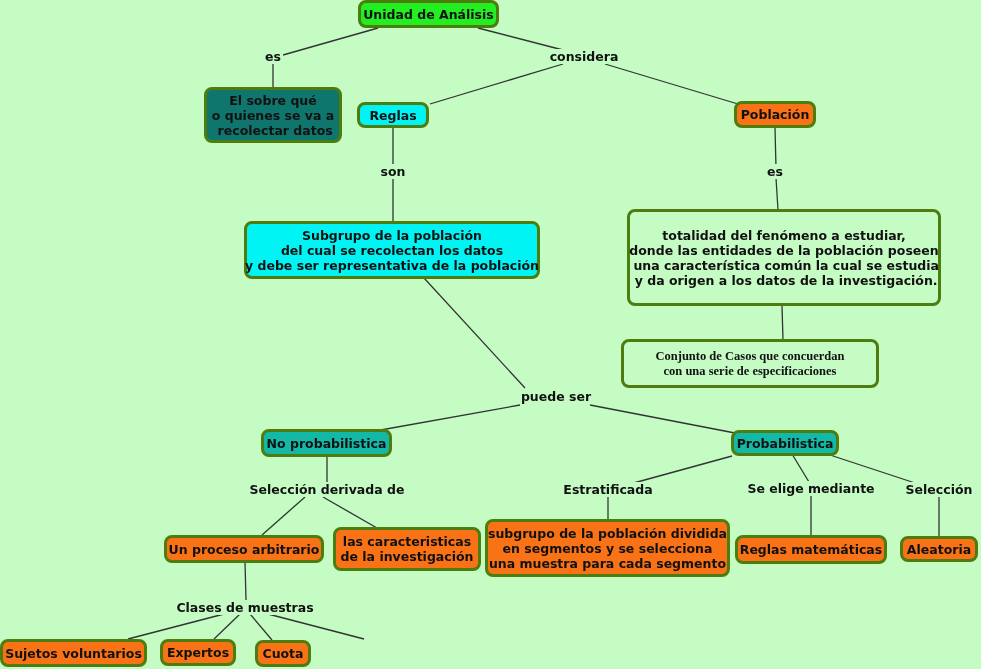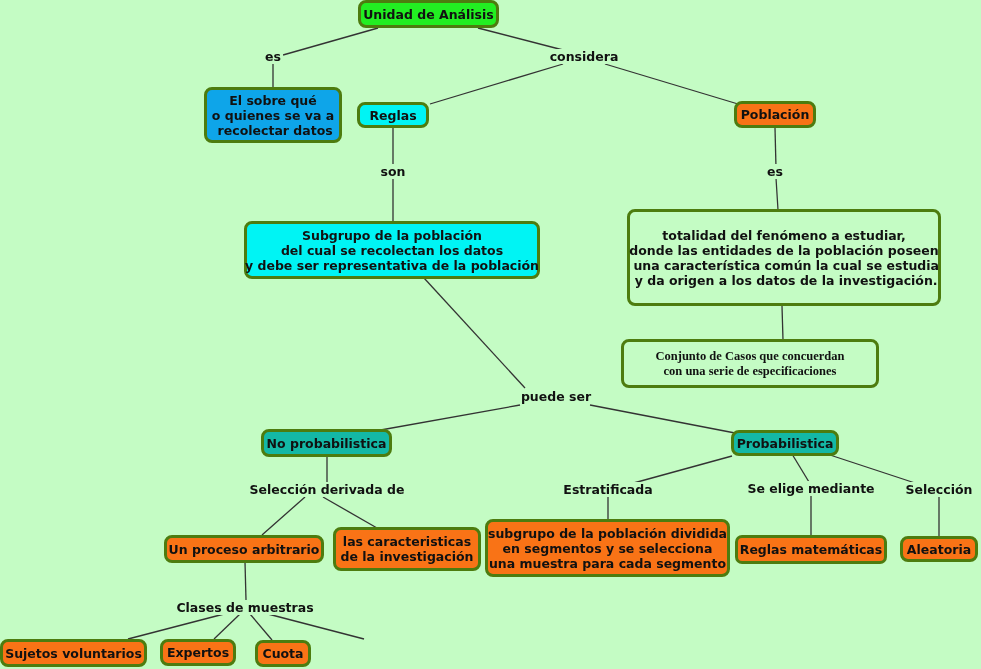--- a/index.html
+++ b/index.html
@@ -25,21 +25,21 @@
   }
   .lbl {
     position: absolute;
     white-space: nowrap;
     text-align: center;
     transform: translateX(-50%);
     line-height: 15px;
     padding: 0 2px;
   }
   .green { background: #22ee22; }
-  .yellow { background: #0ea5e9; }
+  .yellow { background: #0f766e; }
   .cyan { background: #00f4f4; }
   .lightyellow { background: #14b8a6; }
   .pale { background: #f97316; }
   .bg { background: #c4fcc4; }
 </style>
 </head>
 <body>
 
 <svg id="links" width="981" height="669">
   <g stroke="#333" stroke-width="1.3" fill="none">
@@ -88,21 +88,21 @@
 <div class="node pale bg" style="left:621px;top:339px;width:258px;height:49px;font-family:Liberation Serif, serif;">Conjunto de Casos que concuerdan
 con una serie de especificaciones</div>
 <div class="node lightyellow" style="left:261px;top:429px;width:131px;height:28px;">No probabilistica</div>
 <div class="node lightyellow" style="left:731px;top:430px;width:108px;height:26px;">Probabilistica</div>
 <div class="node pale" style="left:164px;top:535px;width:160px;height:28px;">Un proceso arbitrario</div>
 <div class="node pale" style="left:333px;top:527px;width:148px;height:44px;">las caracteristicas
 de la investigación</div>
 <div class="node pale" style="left:485px;top:519px;width:245px;height:58px;">subgrupo de la población dividida
 en segmentos y se selecciona
 una muestra para cada segmento</div>
-<div class="node pale" style="left:735px;top:535px;width:152px;height:29px;border-radius:7px;">Reglas matemáticas</div>
+<div class="node pale" style="left:735px;top:535px;width:152px;height:29px;">Reglas matemáticas</div>
 <div class="node pale" style="left:900px;top:536px;width:78px;height:26px;">Aleatoria</div>
 <div class="node pale" style="left:0px;top:639px;width:147px;height:28px;">Sujetos voluntarios</div>
 <div class="node pale" style="left:160px;top:639px;width:76px;height:27px;">Expertos</div>
 <div class="node pale" style="left:255px;top:640px;width:56px;height:27px;">Cuota</div>
 <div class="node pale" style="left:324px;top:670px;width:190px;height:27px;">Sujetos tipo Stakeholders</div>
 
 <div class="lbl bg" style="left:273px;top:49px;">es</div>
 <div class="lbl bg" style="left:584px;top:49px;">considera</div>
 <div class="lbl bg" style="left:393px;top:164px;">son</div>
 <div class="lbl bg" style="left:775px;top:164px;">es</div>

